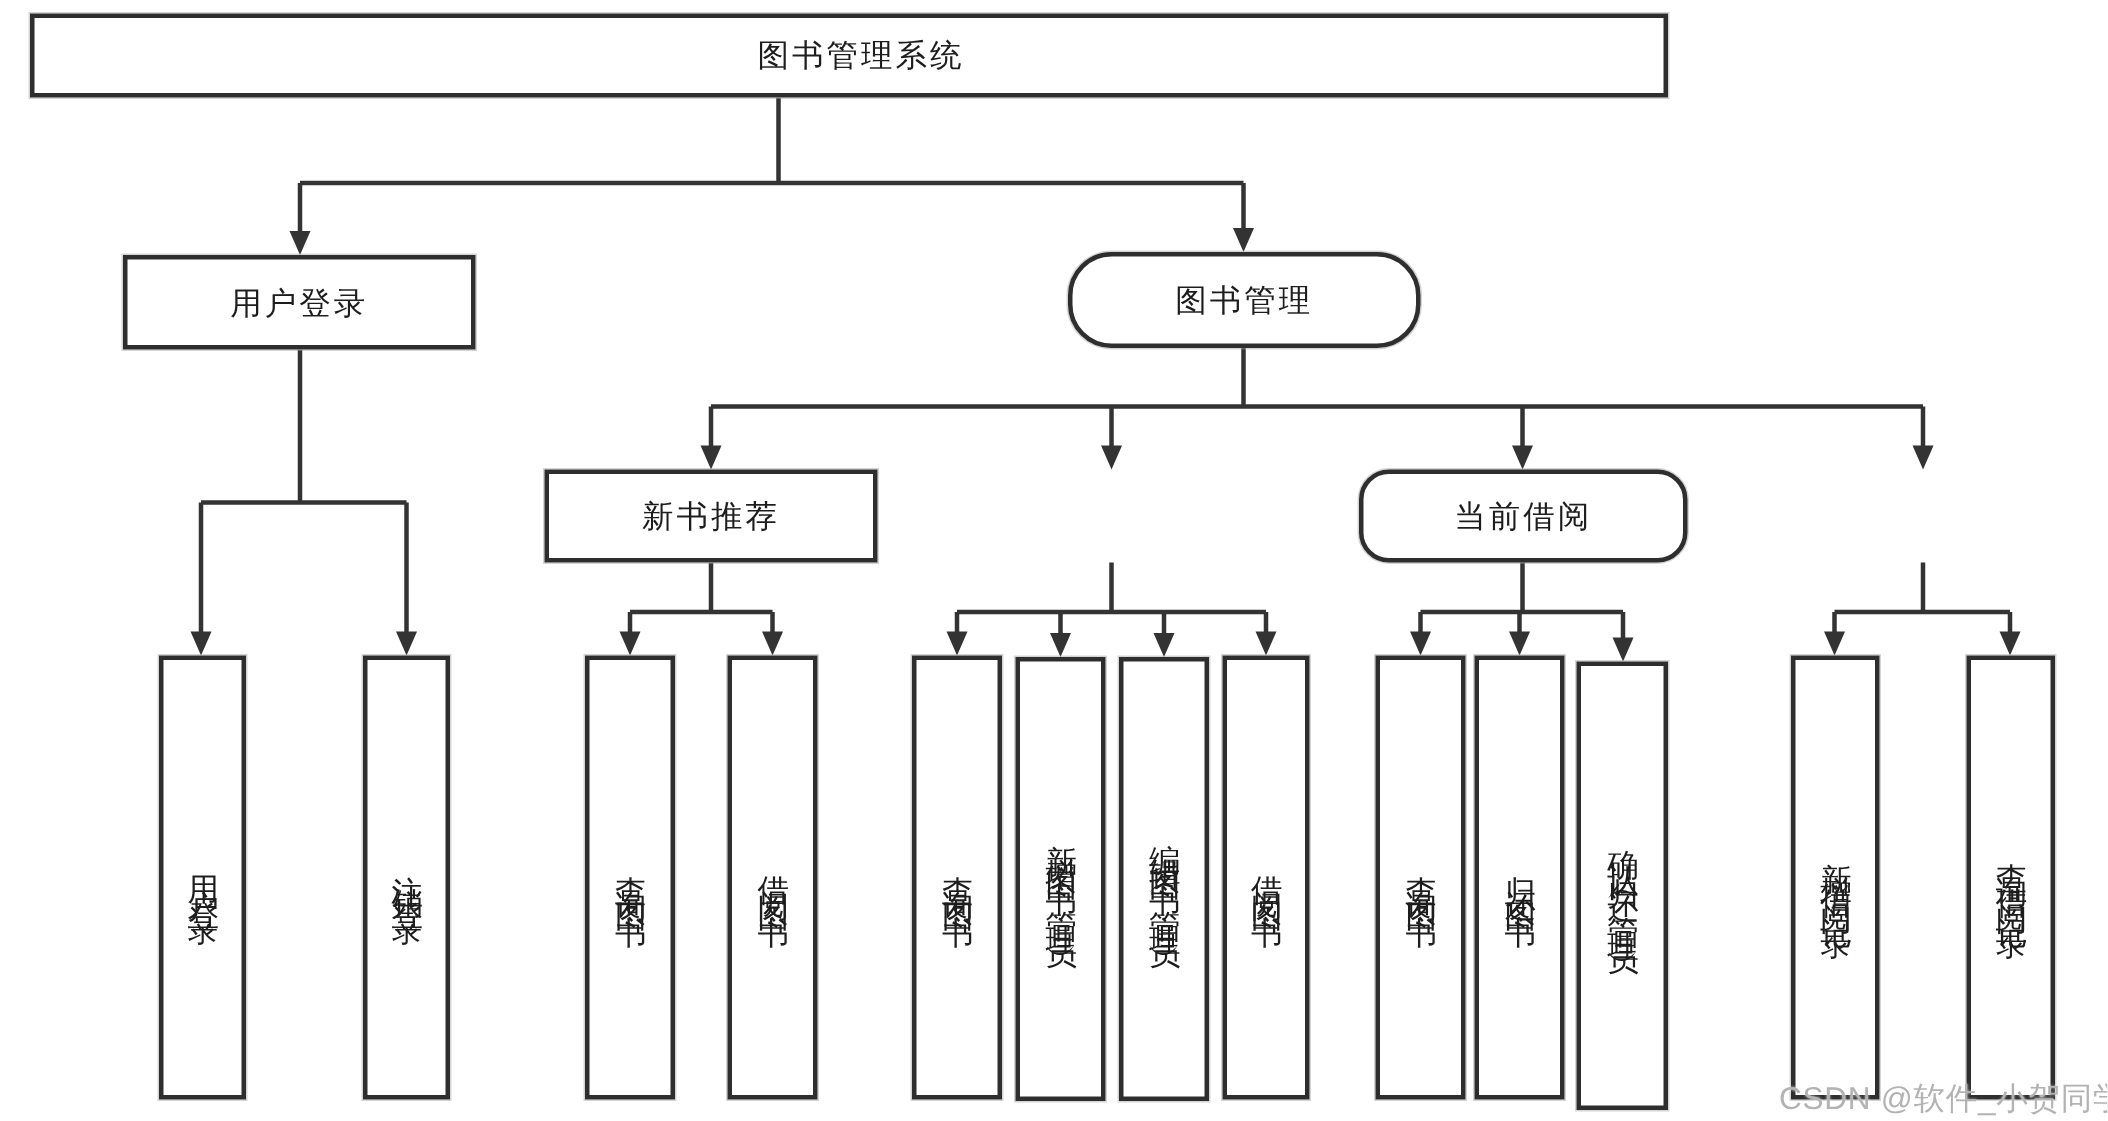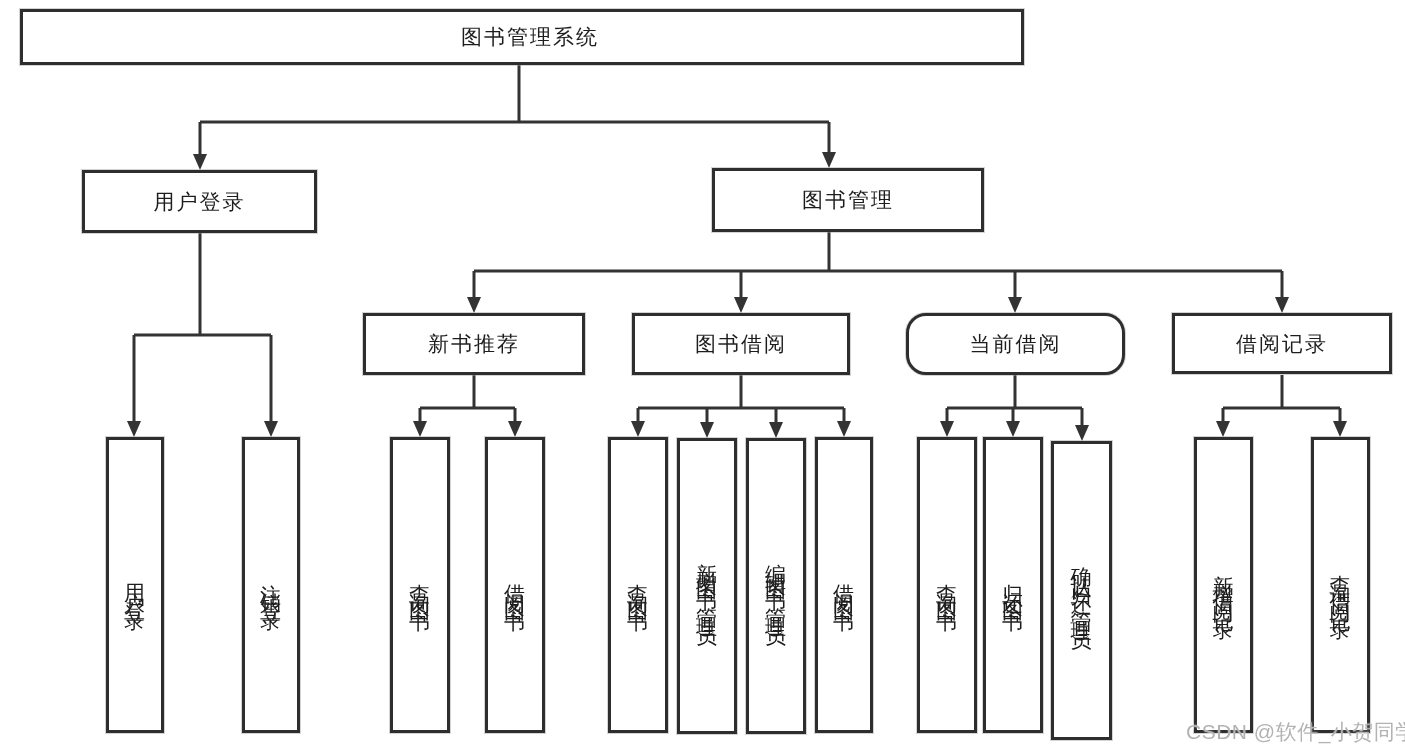--- a/index.html
+++ b/index.html
@@ -130,43 +130,37 @@
       <polygon points="769,422 783,422 776,438"></polygon>
       <polygon points="837,421 851,421 844,437"></polygon>
       <polygon points="940,421 954,421 947,437"></polygon>
       <polygon points="1006,421 1020,421 1013,437"></polygon>
       <polygon points="1075,425 1089,425 1082,441"></polygon>
       <polygon points="1216,421 1230,421 1223,437"></polygon>
       <polygon points="1333,421 1347,421 1340,437"></polygon>
     </g>
   </svg>
 
-  <div class="box" style="left:20px; top:9px; width:1004px; height:56px;padding-left:16px;">
+  <div class="box" style="left:20px; top:9px; width:1092px; height:56px;padding-left:16px;">
     <span>图书管理系统</span>
   </div>
 
   <div class="box" style="left:82px; top:170px; width:235px; height:63px;">
     <span>用户登录</span>
   </div>
-  <div class="box" style="left:712px; top:168px; width:272px; height:64px;">
+  <div class="box" style="left:712px; top:168px; width:235px; height:64px;border-radius:29px;">
     <span>图书管理</span>
   </div>
 
   <div class="box" style="left:363px; top:313px; width:222px; height:62px;align-items:center;">
     <span>新书推荐</span>
   </div>
-  <div class="box" style="left:632px; top:313px; width:218px; height:62px;">
-    <span>图书借阅</span>
-  </div>
   <div class="box" style="left:906px; top:313px; width:219px; height:62px;border-radius:20px;">
     <span>当前借阅</span>
   </div>
-  <div class="box" style="left:1172px; top:313px; width:220px; height:61px;">
-    <span>借阅记录</span>
-  </div>
 
   <div class="vbox" style="left:106px; top:437px; width:58px; height:296px;">
     <span class="vtext">用户登录</span>
   </div>
   <div class="vbox" style="left:242px; top:437px; width:58px; height:296px;">
     <span class="vtext">注销登录</span>
   </div>
 
   <div class="vbox" style="left:390px; top:437px; width:60px; height:296px;">
     <span class="vtext">查询图书</span>

